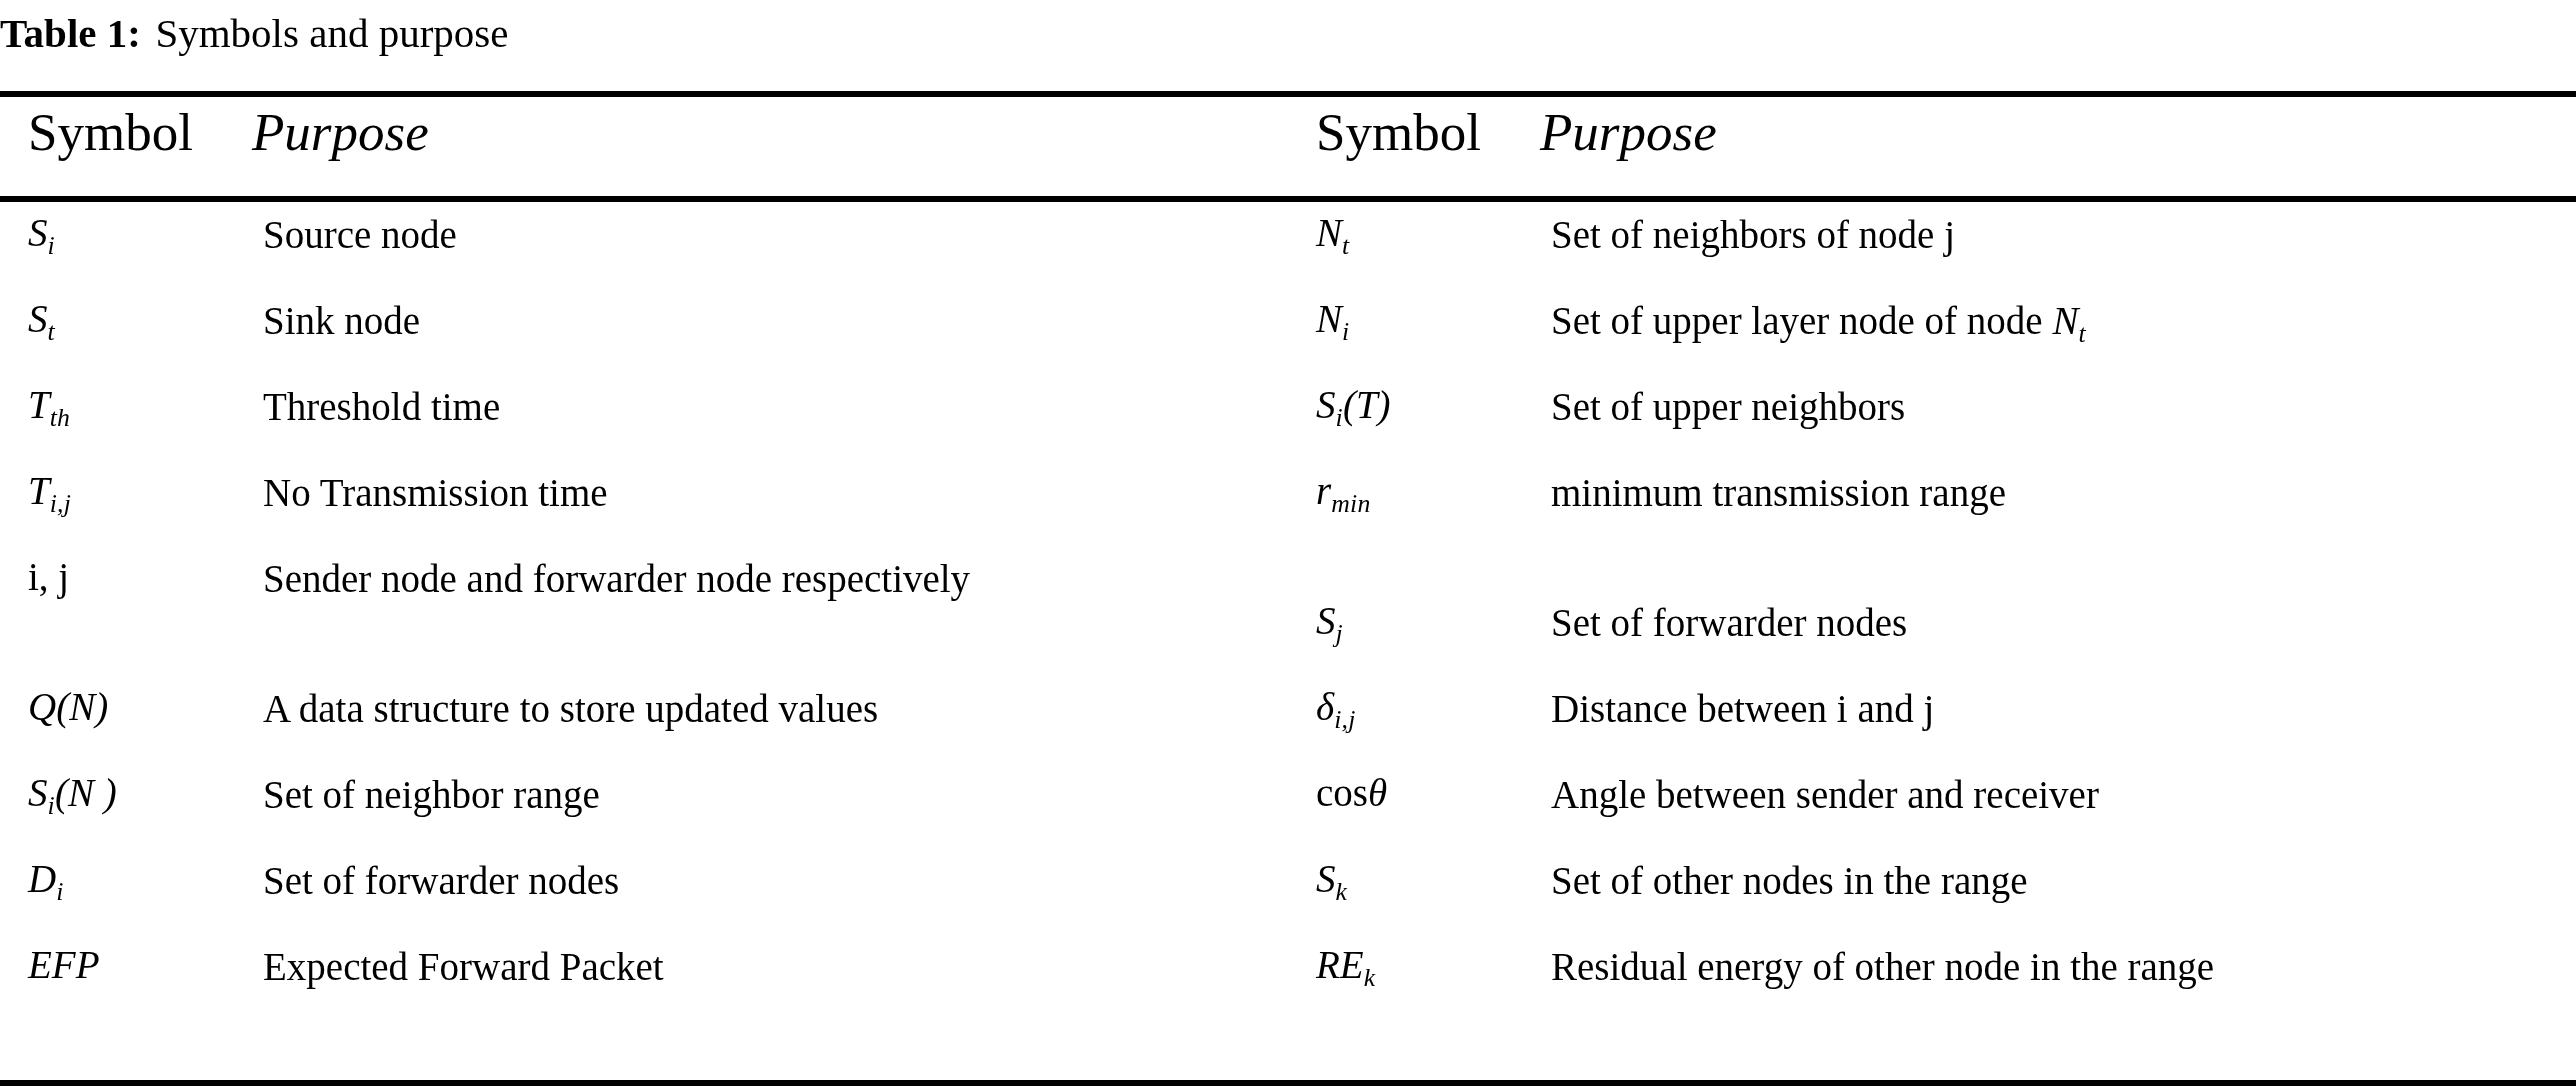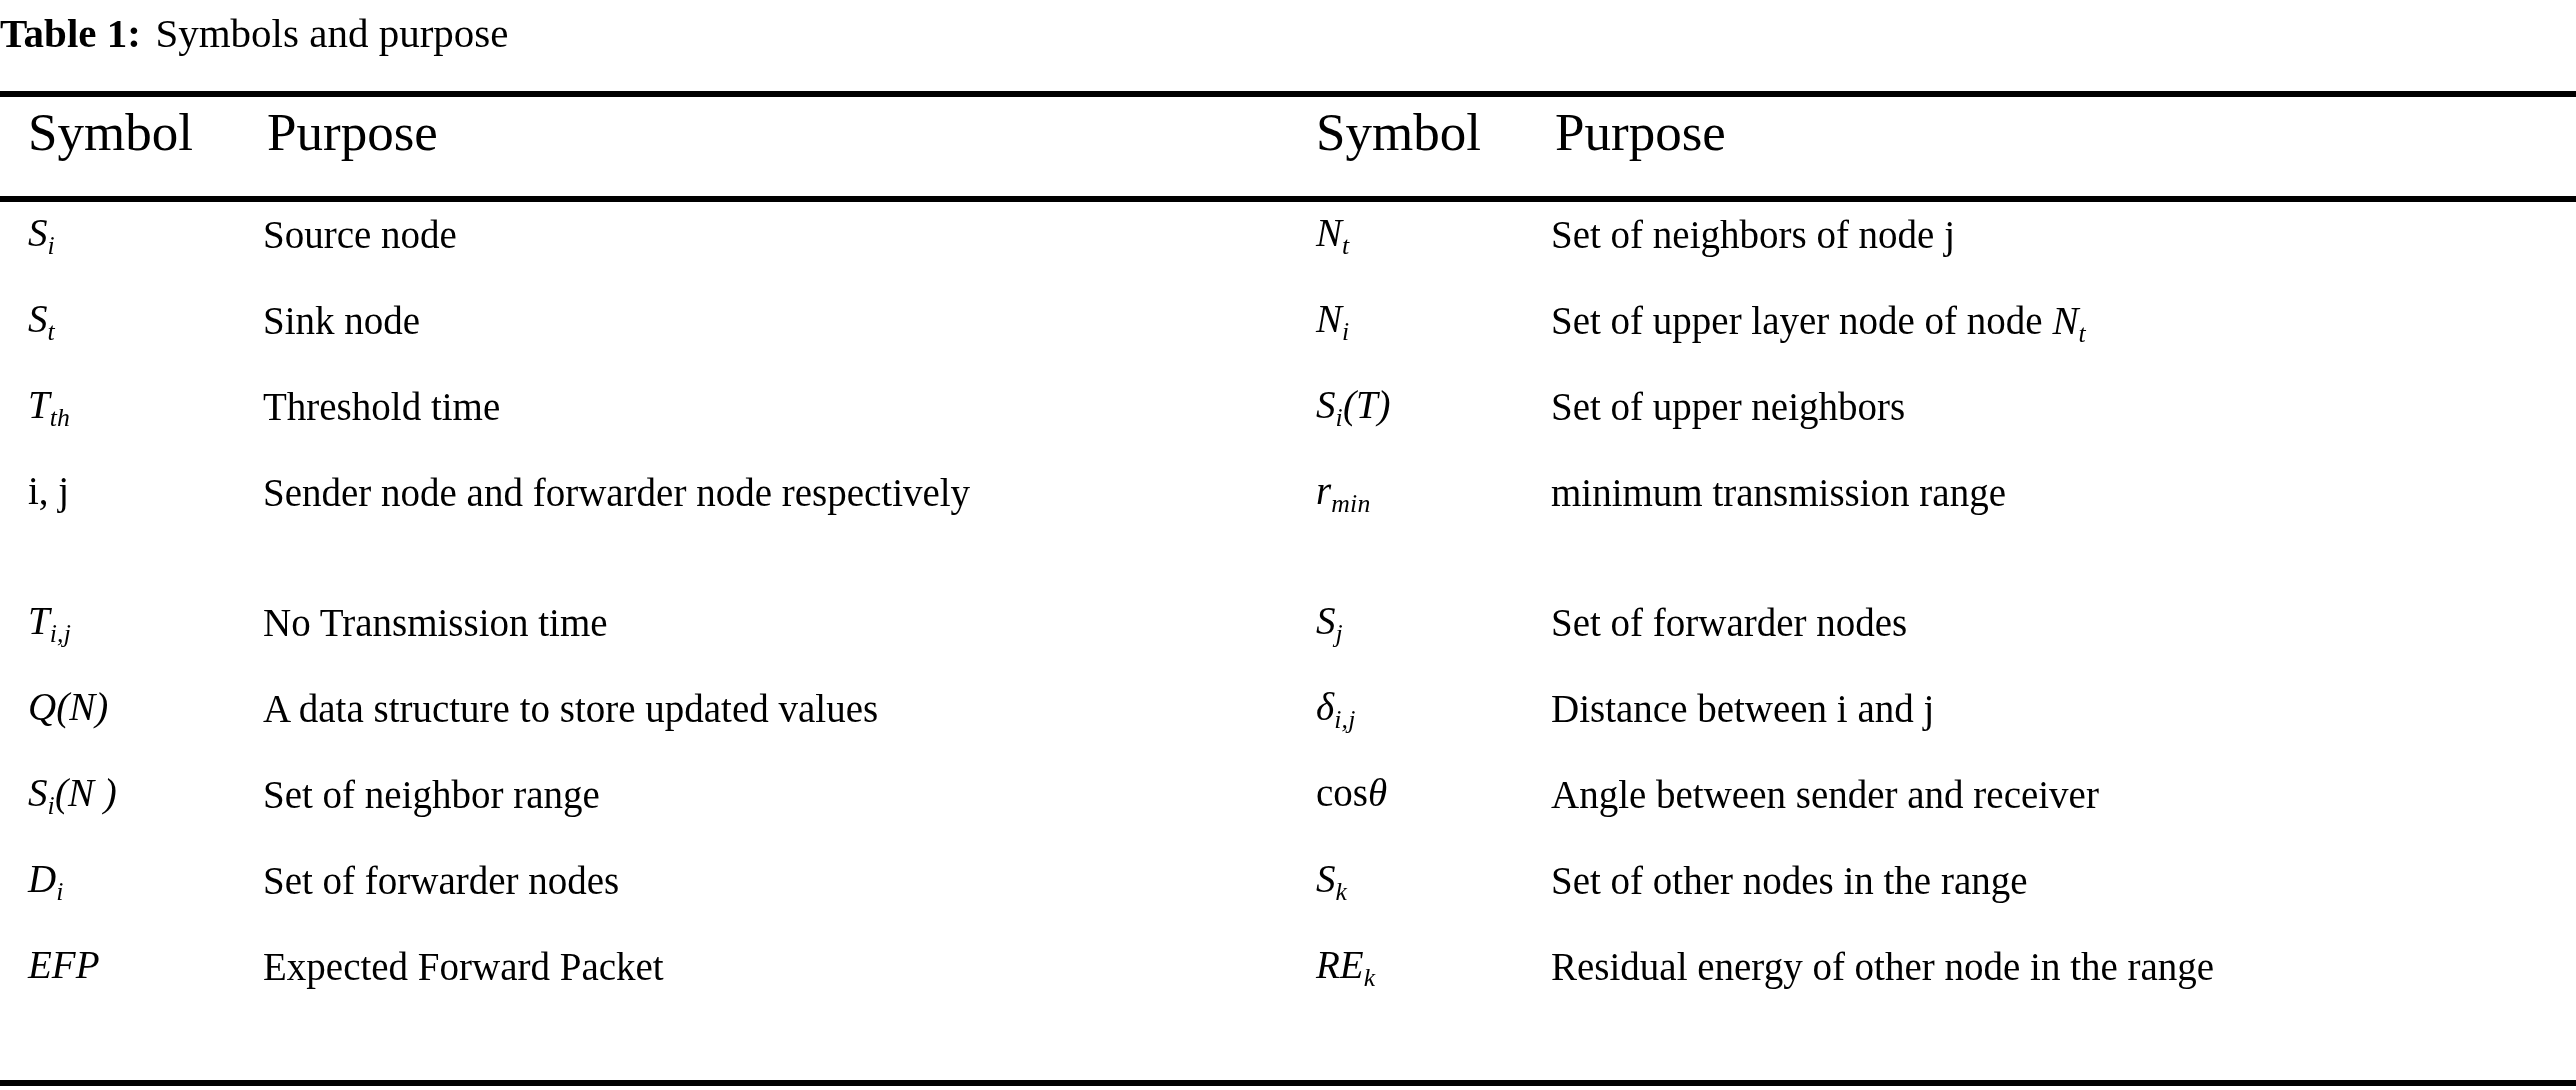--- a/index.html
+++ b/index.html
@@ -80,21 +80,21 @@
     width: 100%;
   }
   .hdr-symbol, .hdr-purpose {
     position: absolute;
     top: 9.2px;
     font-size: 53px;
     line-height: 53px;
     white-space: nowrap;
   }
   .hdr-symbol  { left: 28px; }
-  .hdr-purpose { left: 267px; }
+  .hdr-purpose { left: 252px; font-style: italic; }
 
   .rows {
     position: absolute;
     top: 109px;
     left: 0px;
     width: 100%;
   }
 
   .row {
     position: relative;
@@ -169,31 +169,31 @@
         <div class="row">
           <div class="cell-symbol"><span class="mi">S</span><span class="sub">t</span></div>
           <div class="cell-purpose">Sink node</div>
         </div>
 
         <div class="row">
           <div class="cell-symbol"><span class="mi">T</span><span class="sub">th</span></div>
           <div class="cell-purpose">Threshold time</div>
         </div>
 
+        <div class="row">
+          <div class="cell-symbol"><span class="mi">T</span><span class="sub">i,j</span></div>
+          <div class="cell-purpose">No Transmission time</div>
+        </div>
+
         <div class="row tall">
           <div class="cell-symbol"><span class="up">i, j</span></div>
           <div class="cell-purpose">Sender node and forwarder node respectively</div>
         </div>
 
         <div class="row">
-          <div class="cell-symbol"><span class="mi">T</span><span class="sub">i,j</span></div>
-          <div class="cell-purpose">No Transmission time</div>
-        </div>
-
-        <div class="row">
           <div class="cell-symbol"><span class="mi">Q(N)</span></div>
           <div class="cell-purpose">A data structure to store updated values</div>
         </div>
 
         <div class="row">
           <div class="cell-symbol"><span class="mi">S</span><span class="sub">i</span><span class="mi">(N )</span></div>
           <div class="cell-purpose">Set of neighbor range</div>
         </div>
 
         <div class="row">

